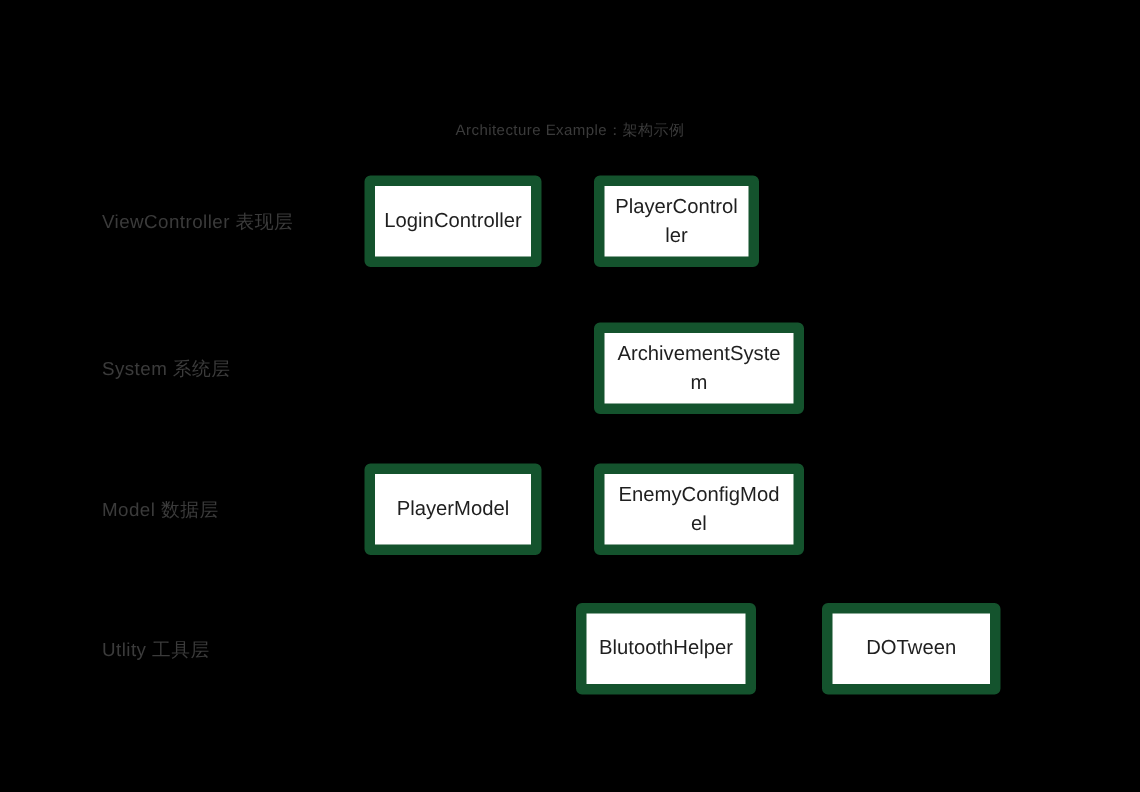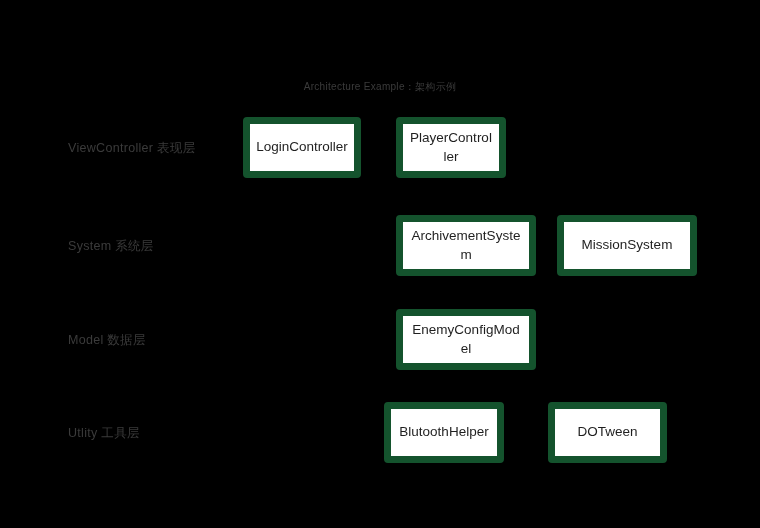--- a/index.html
+++ b/index.html
@@ -90,25 +90,25 @@
 
   <div class="layer-row row-view">
     <div class="layer-label">ViewController 表现层</div>
     <div class="node-box col-0">LoginController</div>
     <div class="node-box col-1">PlayerController</div>
   </div>
 
   <div class="layer-row row-system">
     <div class="layer-label">System 系统层</div>
     <div class="node-box col-1-wide">ArchivementSystem</div>
-    <div class="node-box col-2">MissionSystem</div>
   </div>
 
   <div class="layer-row row-model">
     <div class="layer-label">Model 数据层</div>
+    <div class="node-box col-0">PlayerModel</div>
     <div class="node-box col-1-wide">EnemyConfigModel</div>
   </div>
 
   <div class="layer-row row-utility">
     <div class="layer-label">Utlity 工具层</div>
     <div class="node-box col-1-utility">BlutoothHelper</div>
     <div class="node-box col-2-utility">DOTween</div>
   </div>
 
 </div>

